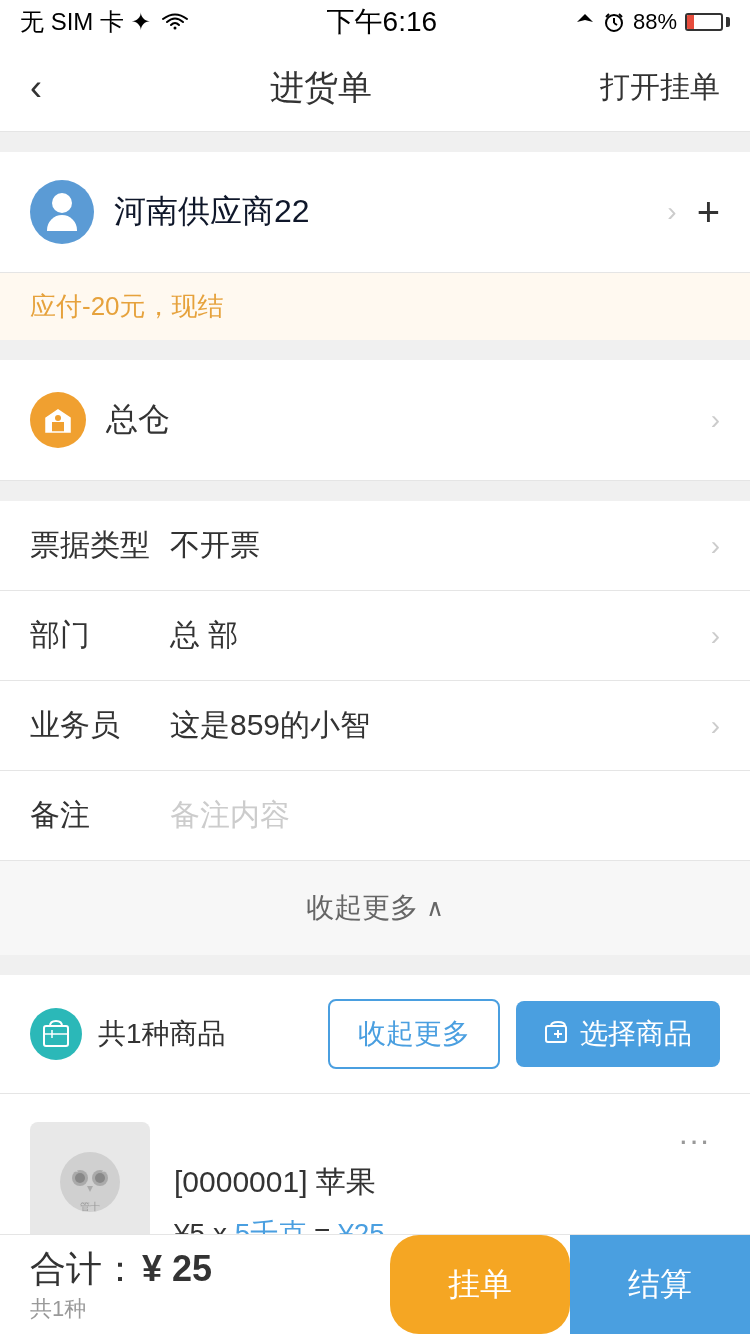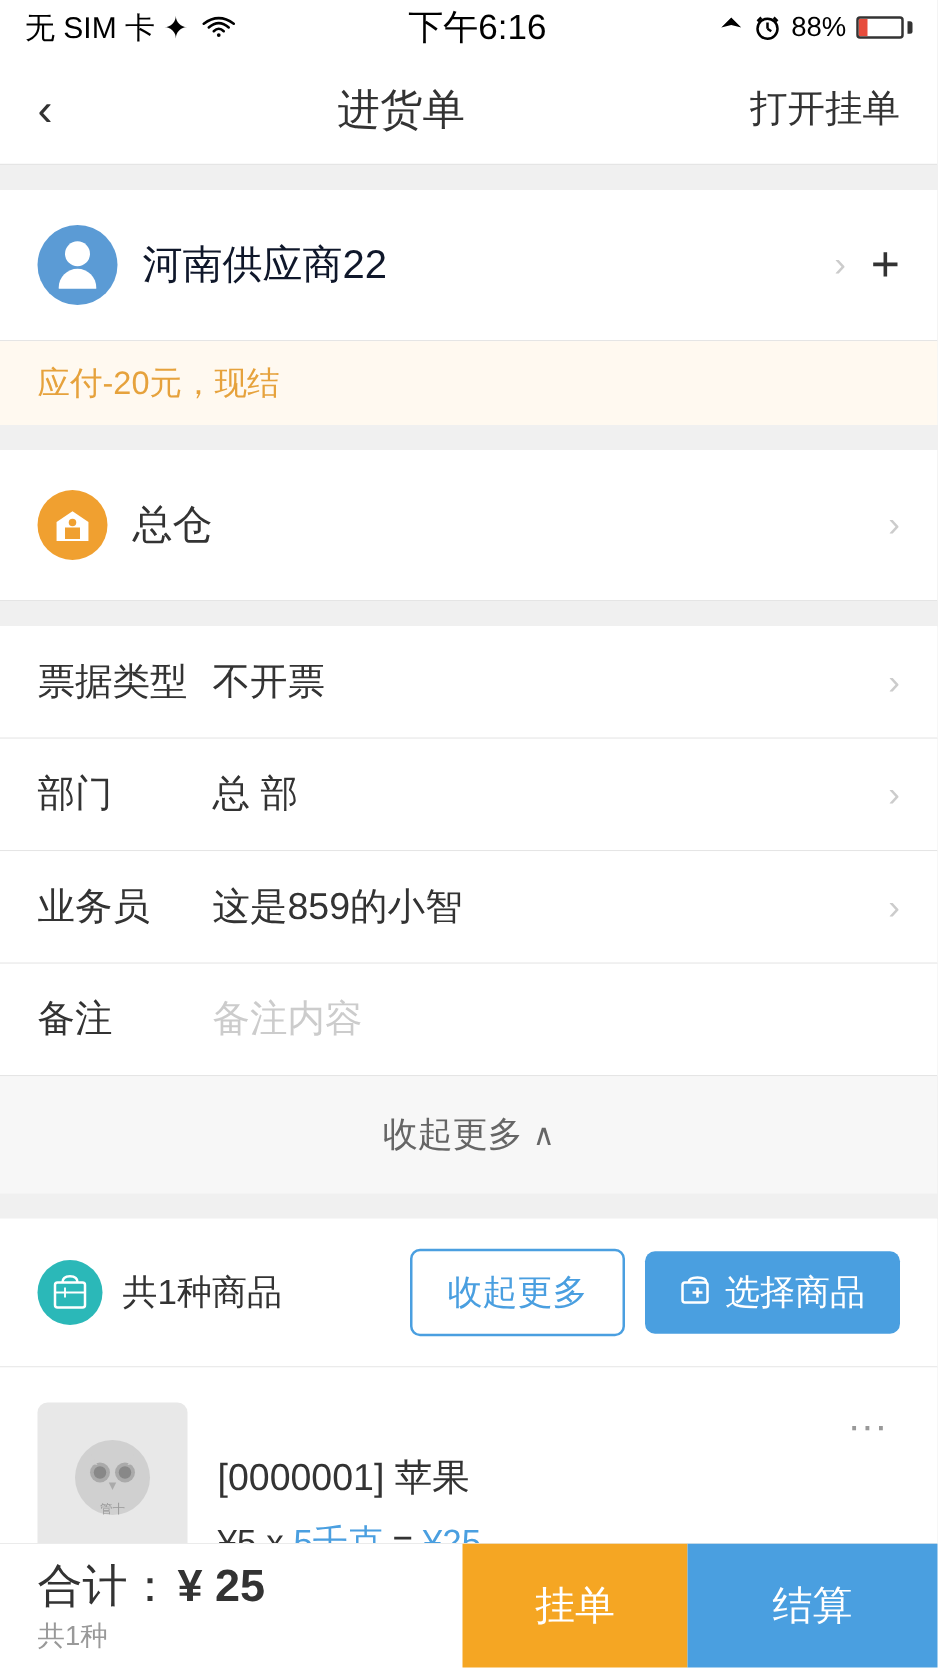--- a/index.html
+++ b/index.html
@@ -347,23 +347,24 @@
     }
     .hang-btn {
       width: 180px;
       background: #f5a623;
       display: flex;
       align-items: center;
       justify-content: center;
       font-size: 32px;
       color: #fff;
       cursor: pointer;
+      border-radius: 29px;
     }
     .checkout-btn {
-      width: 200px;
+      width: 180px;
       background: #4a9fe0;
       display: flex;
       align-items: center;
       justify-content: center;
       font-size: 32px;
       color: #fff;
       cursor: pointer;
     }
 
     

